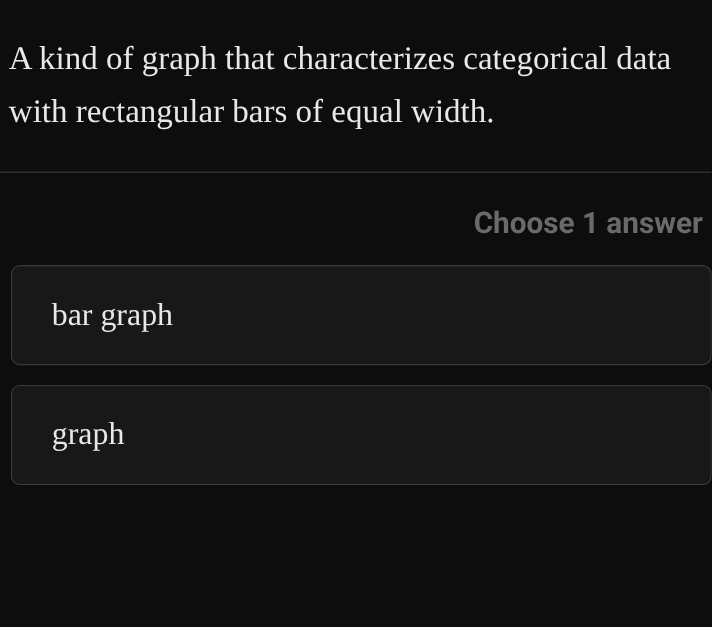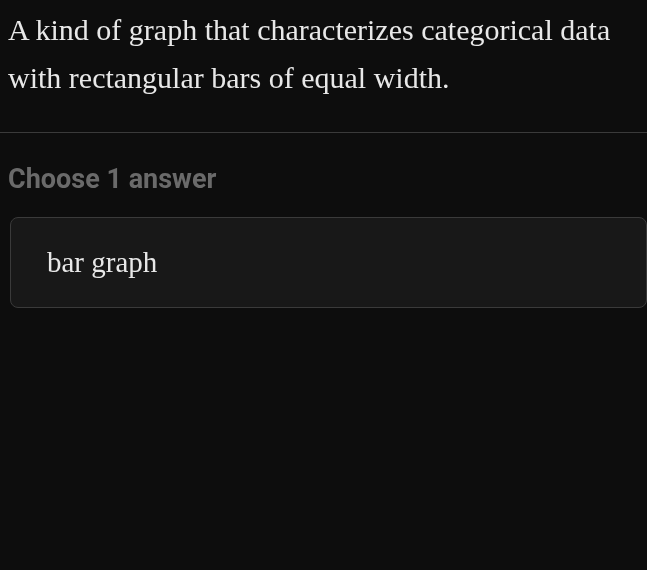--- a/index.html
+++ b/index.html
@@ -12,34 +12,35 @@
       background-color: #0d0d0d;
       font-family: Georgia, 'Times New Roman', serif;
       width: 647px;
       height: 570px;
       overflow: hidden;
     }
     .question-text {
       color: #e8e8e8;
       font-size: 30px;
       line-height: 1.6;
-      padding: 6px 8px 30px 8px;
+      padding: 30px 8px 30px 8px;
       font-family: Georgia, 'Times New Roman', serif;
     }
     .divider {
       border: none;
       border-top: 1px solid #3a3a3a;
       margin: 0;
     }
     .choose-label {
       color: #6a6a6a;
       font-size: 27px;
       font-weight: 700;
       font-family: -apple-system, BlinkMacSystemFont, 'Segoe UI', Roboto, sans-serif;
       padding: 30px 8px 22px 8px;
+      text-align: right;
     }
     .answer-option {
       background-color: #181818;
       border: 1px solid #3a3a3a;
       border-radius: 8px;
       margin: 0 0 18px 10px;
       padding: 28px 36px;
       color: #e8e8e8;
       font-size: 29px;
       font-family: Georgia, 'Times New Roman', serif;
@@ -56,13 +57,16 @@
 <div class="question-text">A kind of graph that characterizes categorical data with rectangular bars of equal width.</div>
 
 <hr class="divider">
 
 <div class="choose-label">Choose 1 answer</div>
 
 <div class="answers-container">
   <div class="answer-option">
     <span>bar graph</span>
   </div>
+  <div class="answer-option">
+    <span>graph</span>
+  </div>
 </div>
 
 </body></html>

